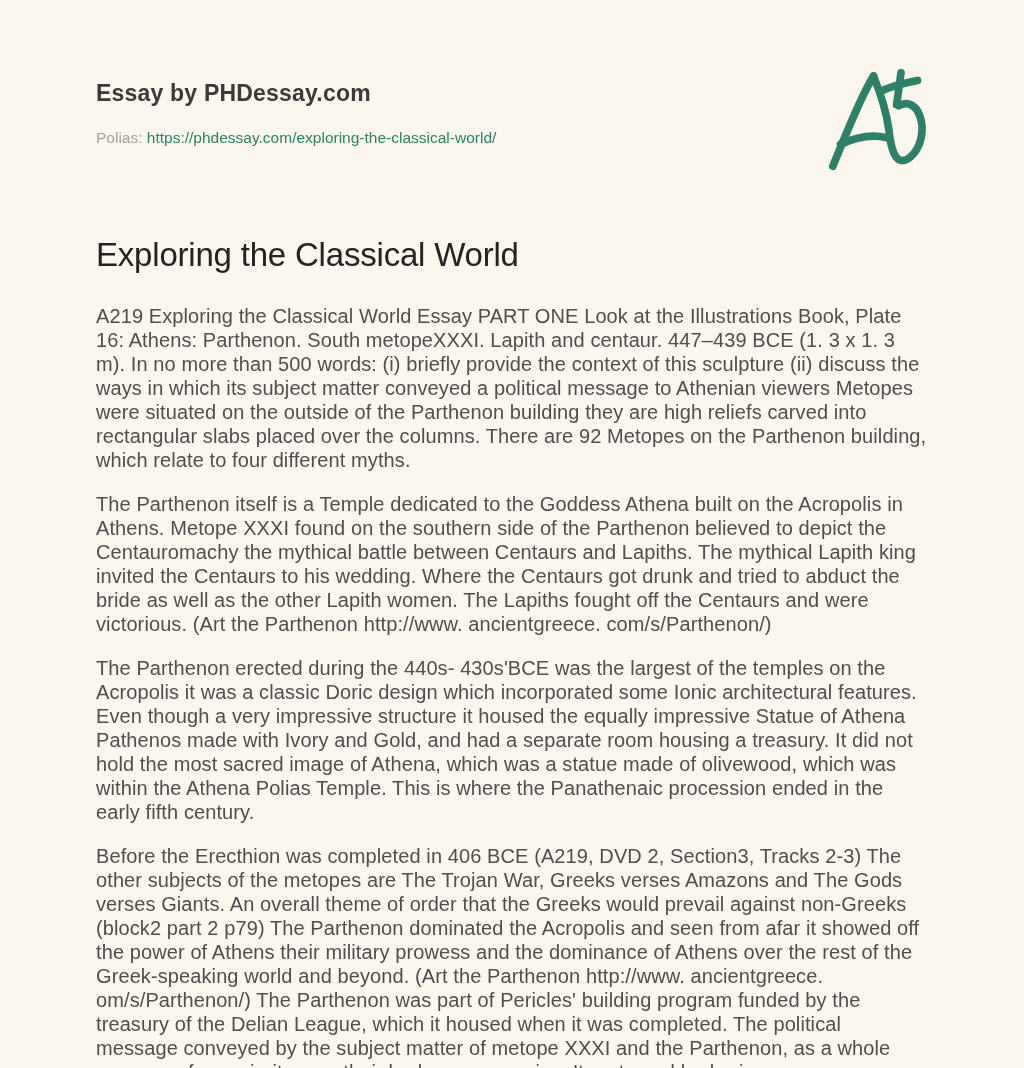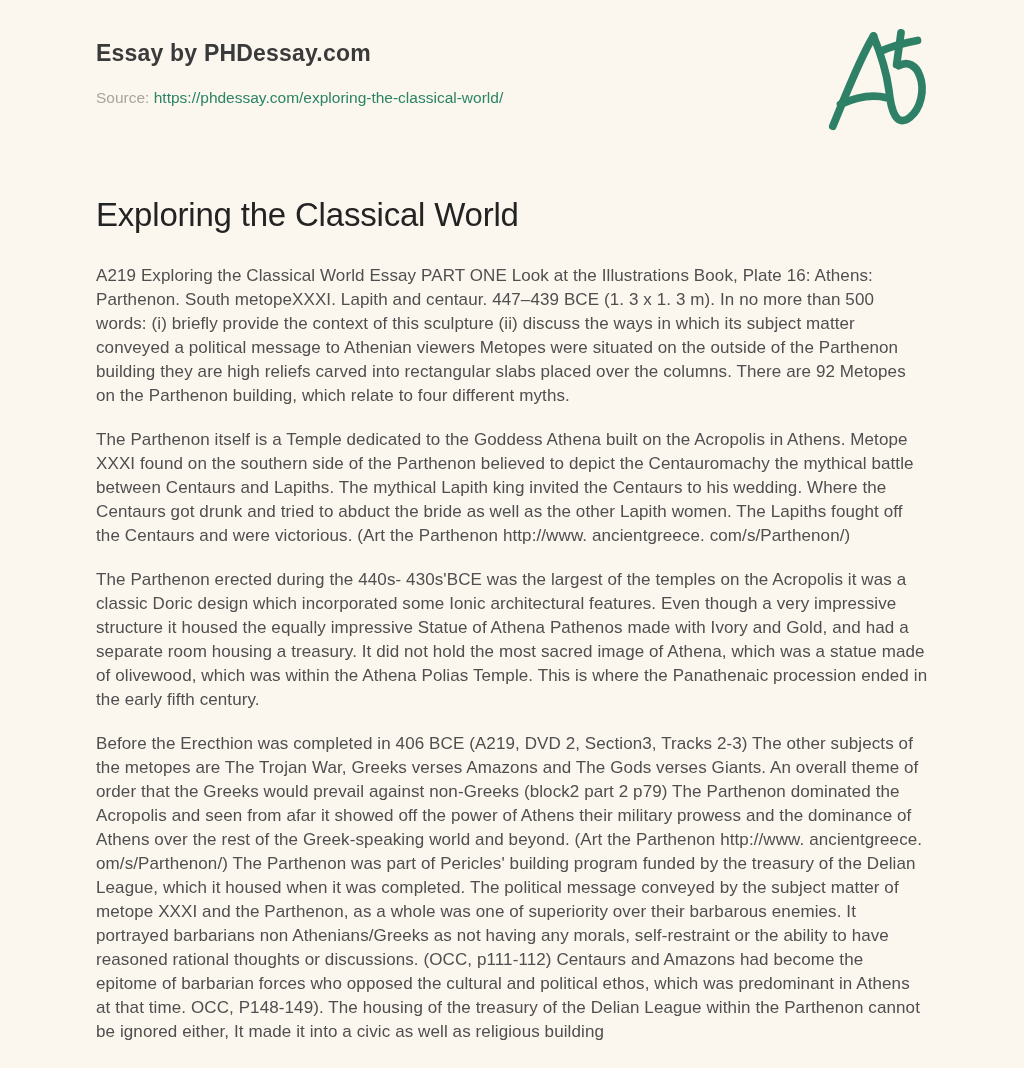--- a/index.html
+++ b/index.html
@@ -5,21 +5,21 @@
   * { margin: 0; padding: 0; box-sizing: border-box; }
   html, body {
     width: 1024px;
     background: #fbf6ee;
     font-family: "Liberation Sans", sans-serif;
   }
   .page {
     width: 1024px;
     height: 1068px;
     background: #fbf6ee;
-    padding: 36px 96px 0 96px;
+    padding: 76px 96px 0 96px;
     position: relative;
     overflow: hidden;
   }
   .header-row {
     display: flex;
     justify-content: space-between;
     align-items: flex-start;
   }
   .byline {
     font-size: 23px;
@@ -48,37 +48,37 @@
     margin-top: 62px;
     font-size: 33px;
     font-weight: 400;
     color: #232323;
     letter-spacing: -0.2px;
   }
   .essay-body {
     margin-top: 30px;
   }
   .essay-body p {
-    font-size: 17px;
+    font-size: 20px;
     line-height: 24px;
     color: #4f4f4f;
     margin-bottom: 20px;
     letter-spacing: 0.1px;
   }
 </style>
 </head>
 <body>
 
 <div class="page">
 
   <div class="header-row">
     <div>
       <div class="byline">Essay by PHDessay.com</div>
       <div class="source-line">
-        <span>Source:</span>
+        <span>Polias:</span>
         <a href="#">https://phdessay.com/exploring-the-classical-world/</a>
       </div>
     </div>
 
     <svg class="logo" viewBox="0 0 100 100" fill="none" stroke="#2e8066" stroke-width="7" stroke-linecap="round" stroke-linejoin="round">
 
       <path d="M8 93 C 20 64, 33 30, 45 11"></path>
 
       <path d="M45 11 C 52 28, 57 45, 59 60 C 61 80, 66 94, 78 85 C 88 77, 92 60, 87 47 C 84 38, 76 33, 68 38"></path>
 

